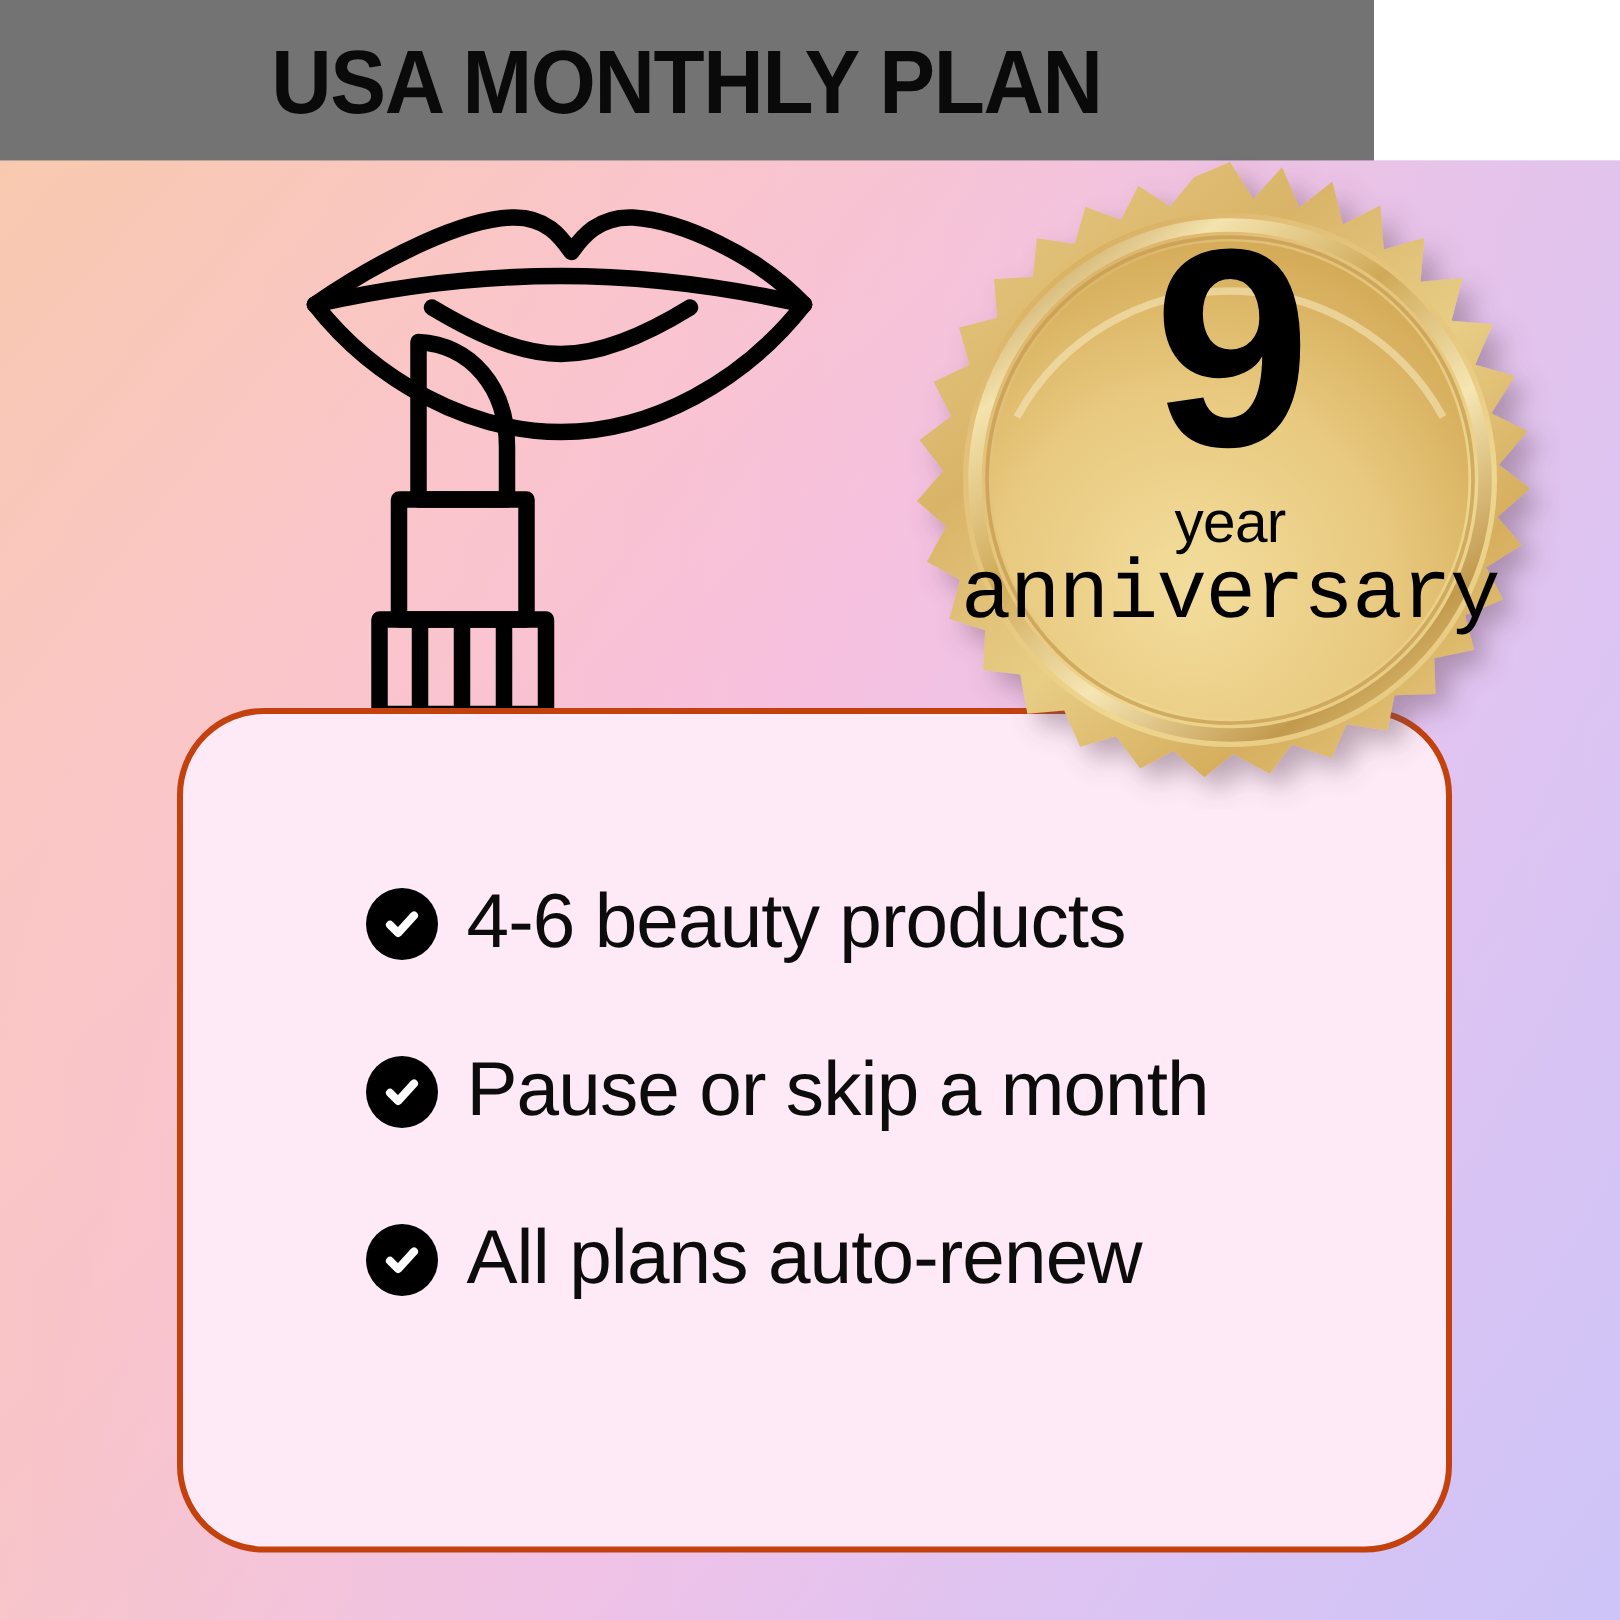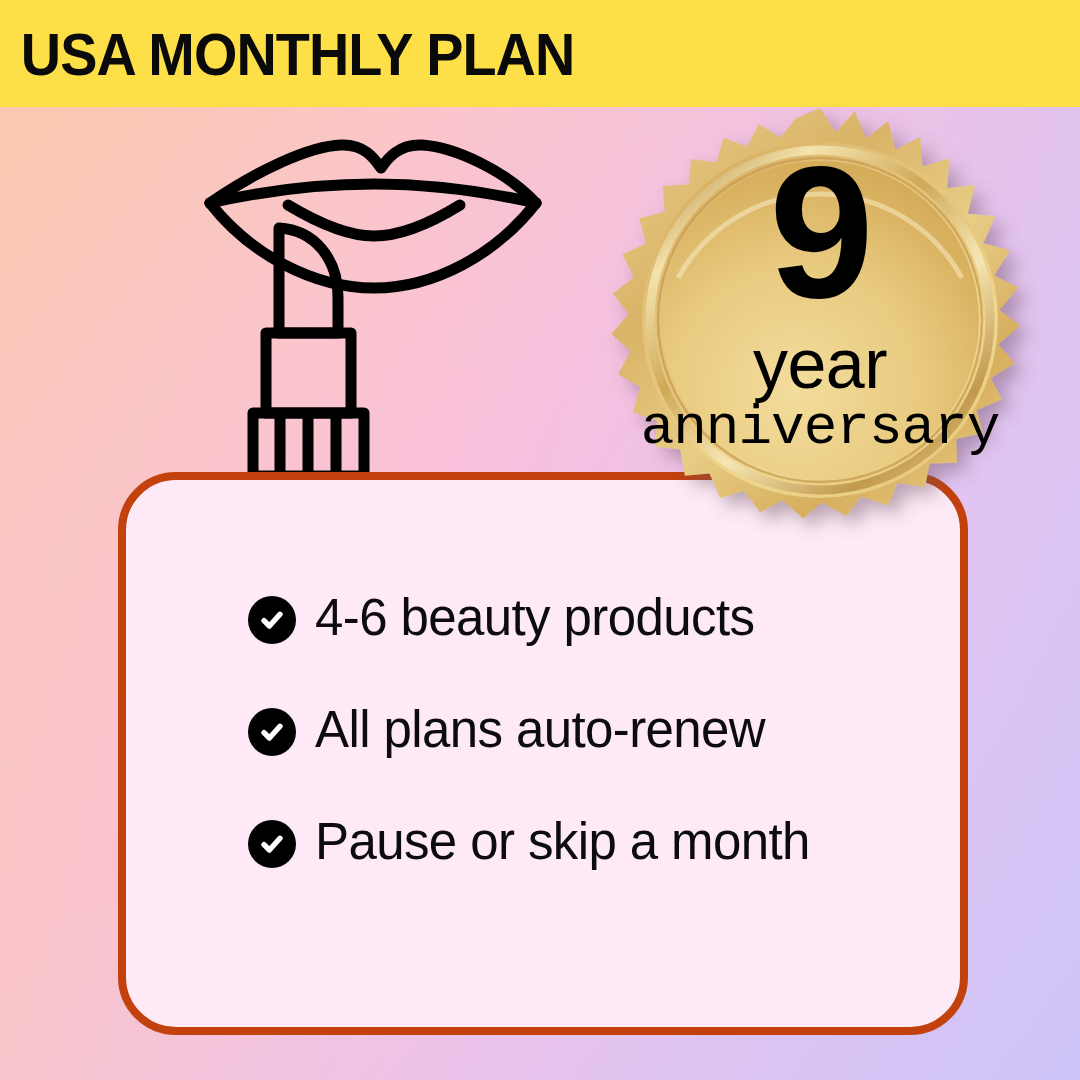--- a/index.html
+++ b/index.html
@@ -12,25 +12,26 @@
     width: 1080px;
     height: 1080px;
     overflow: hidden;
     font-family: "Liberation Sans", sans-serif;
   }
 
   
   .header-band {
     position: absolute;
     left: 0; top: 0;
-    width: 1080px;
+    width: 916px;
     height: 107px;
-    background: #fde047;
-    display: flex;
-    align-items: center;
+    background: #737373;
+    display: flex;
+    align-items: center;
+    justify-content: center;
     z-index: 5;
   }
   .header-title {
     font-family: "Liberation Sans", sans-serif;
     font-weight: bold;
     font-size: 60px;
     letter-spacing: -1px;
     color: #0a0a0a;
     transform: scaleX(0.93);
     white-space: nowrap;
@@ -90,21 +91,21 @@
     font-family: "Liberation Sans", sans-serif;
     font-weight: bold;
     font-size: 188px;
     line-height: 0.94;
     color: #000;
     margin-top: 44px;
     letter-spacing: -3px;
   }
   .badge-sub1 {
     font-family: "Liberation Sans", sans-serif;
-    font-size: 70px;
+    font-size: 39px;
     color: #000;
     line-height: 1.02;
     margin-top: 8px;
     letter-spacing: -0.5px;
   }
   .badge-sub2 {
     font-family: Liberation Mono, monospace;
     font-size: 56px;
     color: #000;
     line-height: 1.02;
@@ -113,21 +114,21 @@
 
   
   .feature-card {
     position: absolute;
     left: 118px;
     top: 472px;
     width: 850px;
     height: 563px;
     box-sizing: border-box;
     background: #fdeaf6;
-    border: 8px solid #c2410c;
+    border: 4px solid #c2410c;
     border-radius: 58px;
     z-index: 20;
     overflow: hidden;
   }
   .benefit-list {
     position: absolute;
     left: 122px;
     top: 82px;
     width: 700px;
     display: flex;
@@ -270,29 +271,29 @@
         </span>
         <span class="benefit-label">4-6 beauty products</span>
       </div>
 
       <div class="benefit-row">
         <span class="check-badge">
           <svg width="30" height="30" viewBox="0 0 30 30">
             <path d="M7 15.6 L12.4 21 L23 9.3" fill="none" stroke="#ffffff" stroke-width="5.4" stroke-linecap="round" stroke-linejoin="round"></path>
           </svg>
         </span>
-        <span class="benefit-label">All plans auto-renew</span>
+        <span class="benefit-label">Pause or skip a month</span>
       </div>
 
       <div class="benefit-row">
         <span class="check-badge">
           <svg width="30" height="30" viewBox="0 0 30 30">
             <path d="M7 15.6 L12.4 21 L23 9.3" fill="none" stroke="#ffffff" stroke-width="5.4" stroke-linecap="round" stroke-linejoin="round"></path>
           </svg>
         </span>
-        <span class="benefit-label">Pause or skip a month</span>
+        <span class="benefit-label">All plans auto-renew</span>
       </div>
 
 
     </div>
   </div>
 
 </div>
 
 </body></html>

